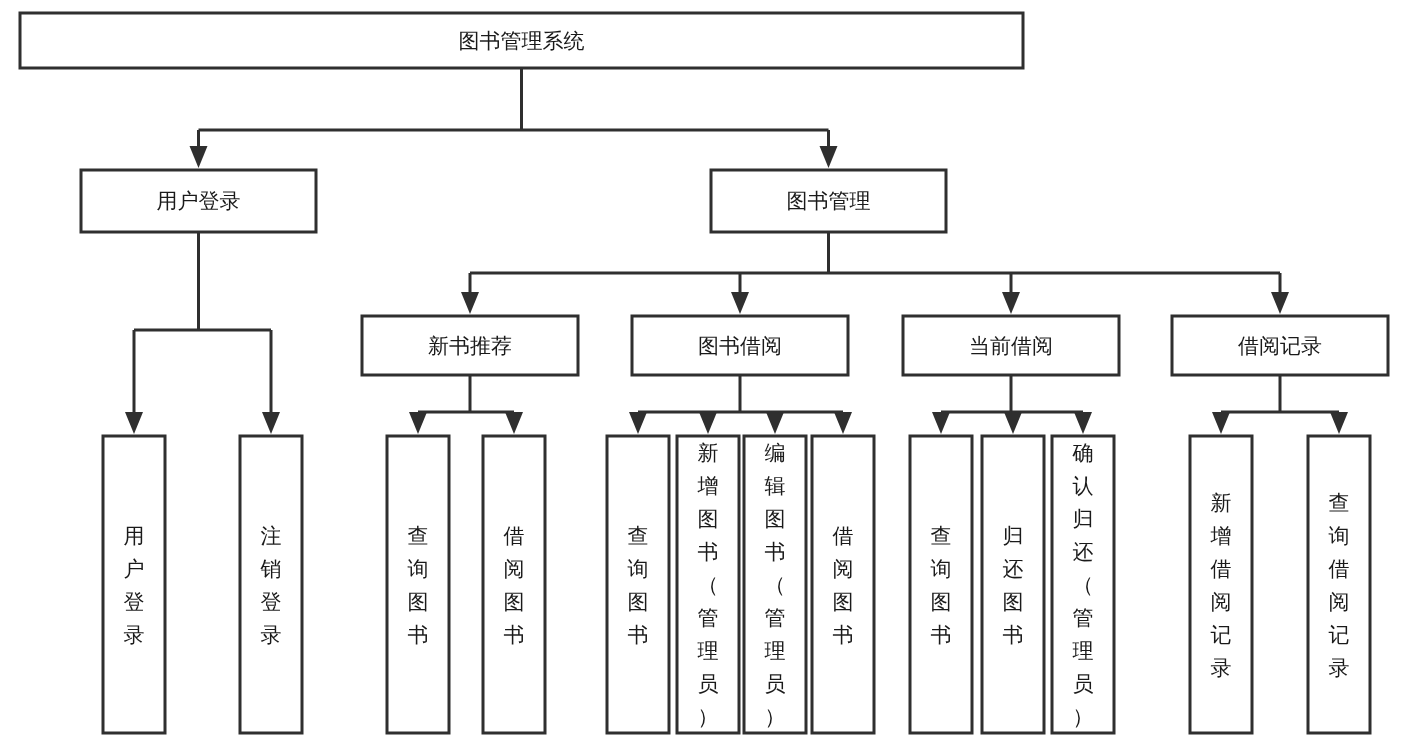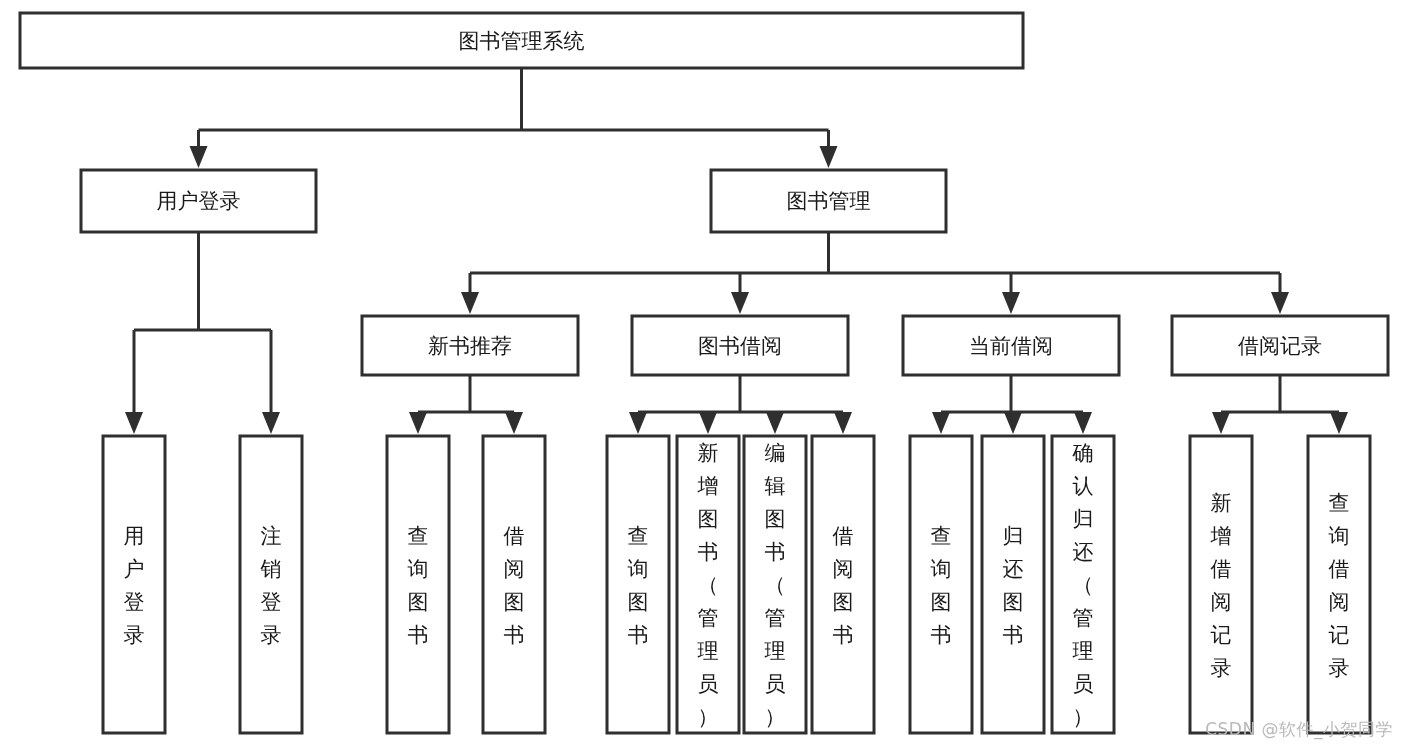--- a/index.html
+++ b/index.html
@@ -199,14 +199,13 @@
         <g>
           <rect x="1190" y="436" width="62" height="297" class="node-box"></rect>
           <text x="1221" y="509.5" class="node-label-v"><tspan x="1221" dy="0">新</tspan><tspan x="1221" dy="33">增</tspan><tspan x="1221" dy="33">借</tspan><tspan x="1221" dy="33">阅</tspan><tspan x="1221" dy="33">记</tspan><tspan x="1221" dy="33">录</tspan></text>
         </g>
         <g>
           <rect x="1308" y="436" width="62" height="297" class="node-box"></rect>
           <text x="1339" y="509.5" class="node-label-v"><tspan x="1339" dy="0">查</tspan><tspan x="1339" dy="33">询</tspan><tspan x="1339" dy="33">借</tspan><tspan x="1339" dy="33">阅</tspan><tspan x="1339" dy="33">记</tspan><tspan x="1339" dy="33">录</tspan></text>
         </g>
       </g>
   </svg>
-  <div class="watermark">CSDN @软件_小贺同学</div>
 </div>
 
 </body></html>

